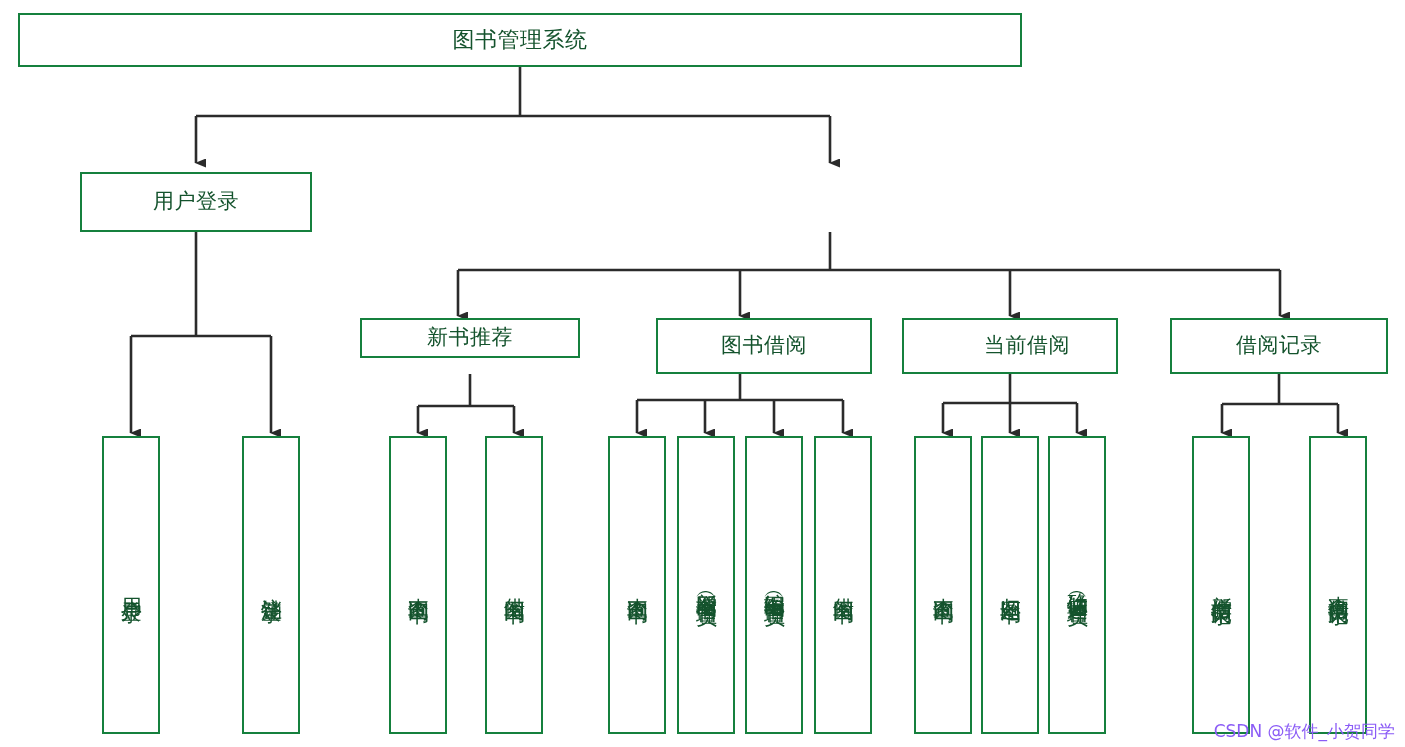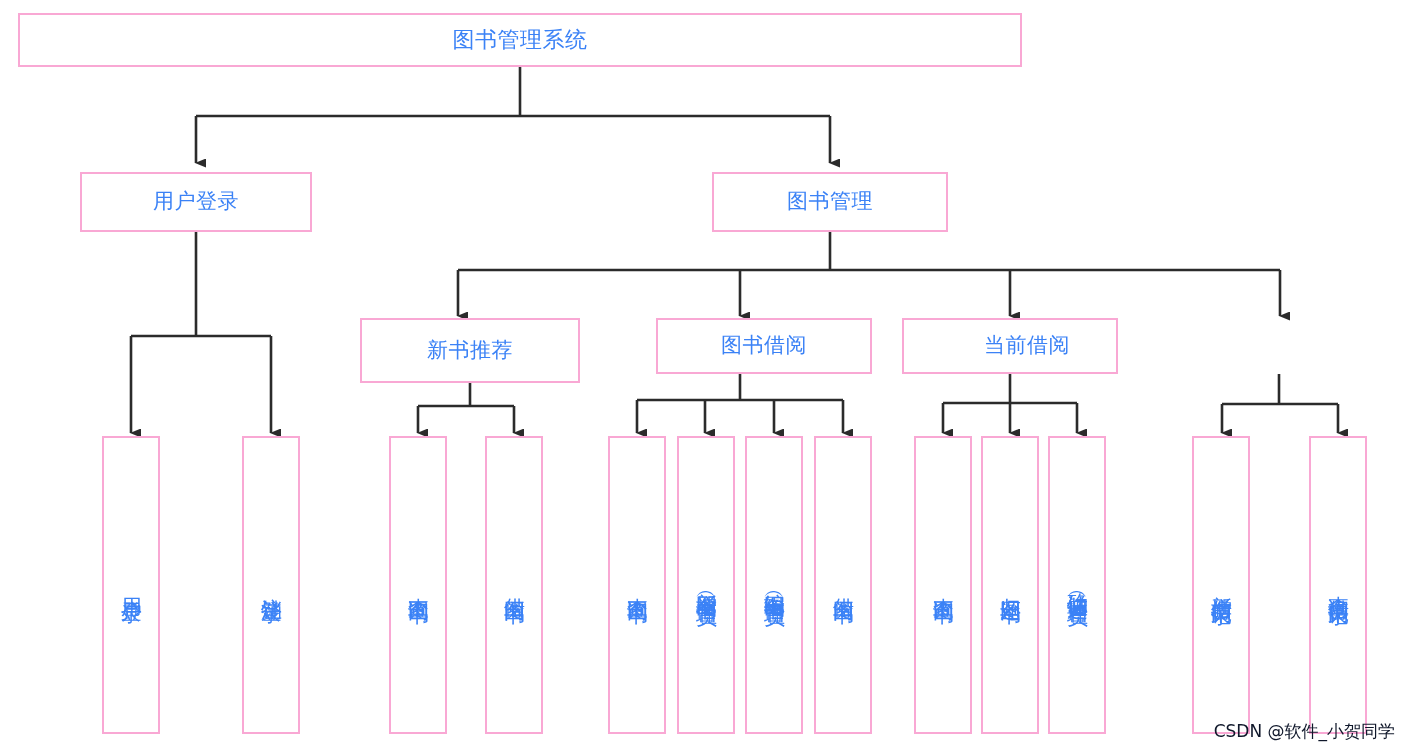--- a/index.html
+++ b/index.html
@@ -22,26 +22,26 @@
     position: absolute;
     left: 0;
     top: 0;
     width: 1405px;
     height: 747px;
     pointer-events: none;
   }
   .node {
     position: absolute;
     box-sizing: border-box;
-    border: 2px solid #f9a8d4;
+    border: 2px solid #15803d;
     background: #ffffff;
     display: flex;
     align-items: center;
     justify-content: center;
-    color: #3b82f6;
+    color: #14532d;
   }
   .node-h {
     font-size: 21px;
     line-height: 1.2;
     letter-spacing: 0.5px;
     white-space: nowrap;
   }
   .node-root {
     font-size: 22px;
   }
@@ -60,21 +60,21 @@
   .node-v .vtext {
     writing-mode: vertical-rl;
     text-orientation: upright;
     display: block;
   }
   #watermark {
     position: absolute;
     right: 10px;
     bottom: 4px;
     font-size: 17px;
-    color: #0f172a;
+    color: #8b5cf6;
     white-space: nowrap;
     font-family: "DejaVu Sans", "Liberation Sans", sans-serif;
   }
 </style>
 </head>
 <body>
 
 <div id="diagram-canvas">
 
   <svg id="edge-layer" viewBox="0 0 1405 747" width="1405" height="747" xmlns="http://www.w3.org/2000/svg">
@@ -123,25 +123,25 @@
       <path d="M1279,374 L1279,404"></path>
       <path d="M1222,404 L1338,404"></path>
       <path d="M1222,404 L1222,433" marker-end="url(#arrowhead)"></path>
       <path d="M1338,404 L1338,433" marker-end="url(#arrowhead)"></path>
     </g>
   </svg>
 
   <div class="node node-h node-root" style="left:18px;top:13px;width:1004px;height:54px;">图书管理系统</div>
 
   <div class="node node-h" style="left:80px;top:172px;width:232px;height:60px;">用户登录</div>
-  <div class="node node-h" style="left:712px;top:172px;width:236px;height:60px;">图书管理</div>
 
-  <div class="node node-h" style="left:360px;top:318px;width:220px;height:65px;">新书推荐</div>
+  <div class="node node-h" style="left:360px;top:318px;width:220px;height:40px;">新书推荐</div>
   <div class="node node-h" style="left:656px;top:318px;width:216px;height:56px;">图书借阅</div>
   <div class="node node-h" style="left:902px;top:318px;width:216px;height:56px;padding-left:34px;">当前借阅</div>
+  <div class="node node-h" style="left:1170px;top:318px;width:218px;height:56px;">借阅记录</div>
 
   <div class="node node-v" style="left:102px;top:436px;width:58px;height:298px;">
     <span class="vtext">用户登录</span>
   </div>
   <div class="node node-v" style="left:242px;top:436px;width:58px;height:298px;">
     <span class="vtext">注销登录</span>
   </div>
 
   <div class="node node-v" style="left:389px;top:436px;width:58px;height:298px;">
     <span class="vtext">查询图书</span>

